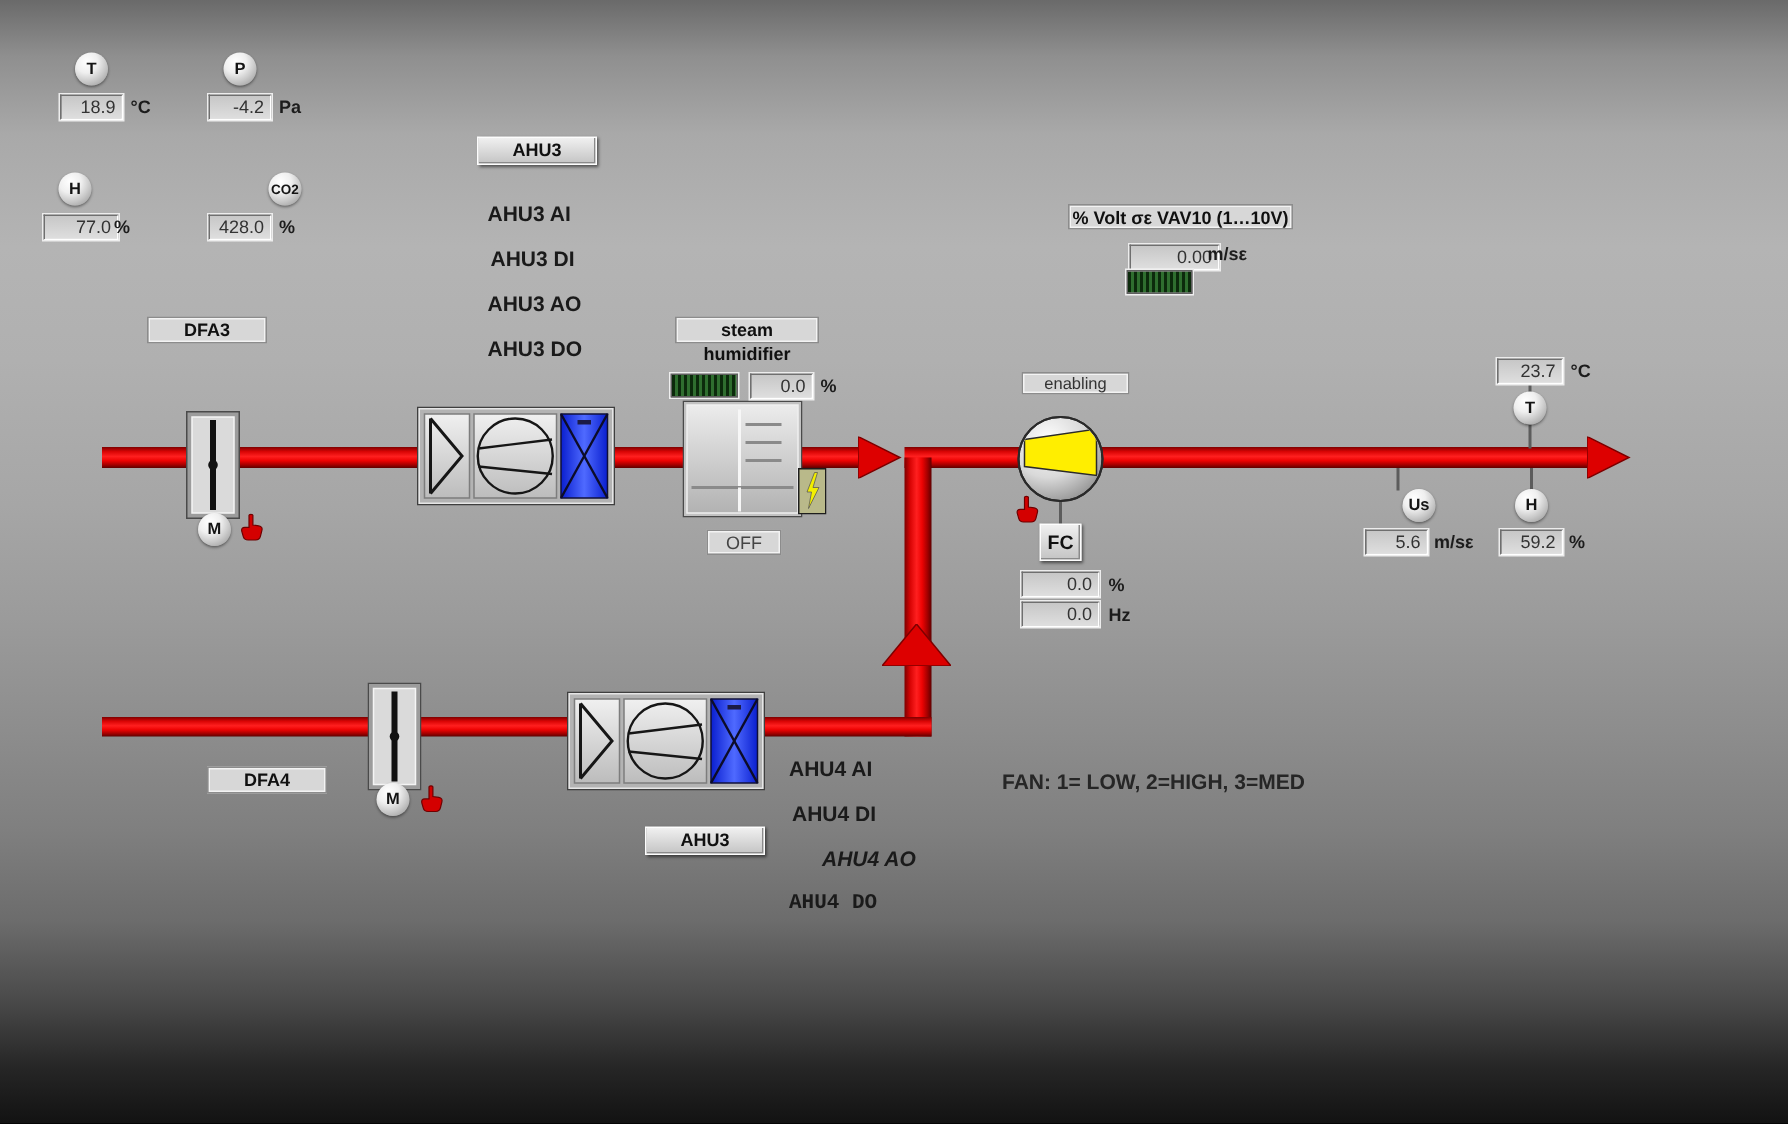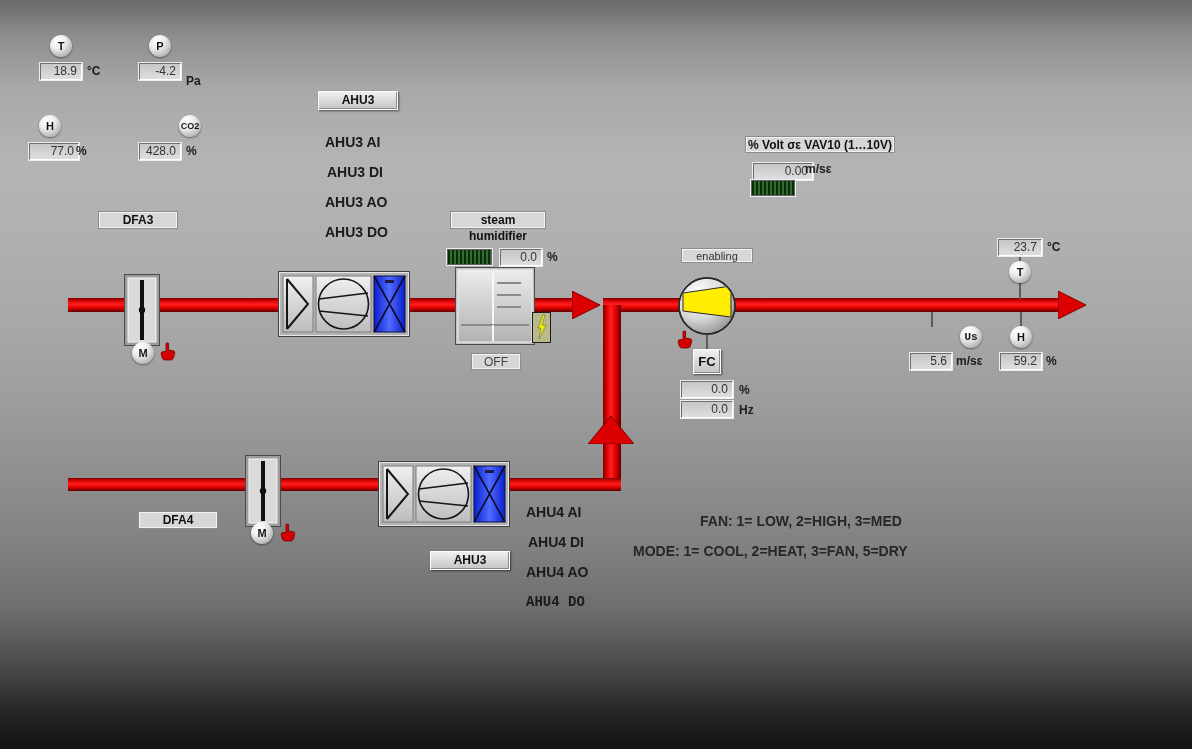--- a/index.html
+++ b/index.html
@@ -92,21 +92,21 @@
   <div class="ball" style="left:50px;top:35px;">
       <span>T</span>
     </div>
   <div class="vbox" style="left:40px;top:63px;width:42px;">18.9</div>
   <div class="unit" style="left:87px;top:63px;">°C</div>
 
   <div class="ball" style="left:149px;top:35px;">
       <span>P</span>
     </div>
   <div class="vbox" style="left:139px;top:63px;width:42px;">-4.2</div>
-  <div class="unit" style="left:186px;top:63px;margin-top:10px;">Pa</div>
+  <div class="unit" style="left:186px;top:63px;">Pa</div>
 
   <div class="ball" style="left:39px;top:115px;">
       <span>H</span>
     </div>
   <div class="vbox" style="left:29px;top:143px;width:50px;">77.0</div>
   <div class="unit" style="left:76px;top:143px;">%</div>
 
   <div class="ball" style="left:147px;top:115px;font-size:9px;margin-left:32px;">
       <span>CO2</span>
     </div>
@@ -163,21 +163,21 @@
     <line x1="42" y1="40" x2="66" y2="40" stroke="#8a8a8a" stroke-width="2"></line>
     <line x1="6" y1="58" x2="74" y2="58" stroke="#8a8a8a" stroke-width="2"></line>
     <line x1="38" y1="58" x2="38" y2="74" stroke="#f7f7f7" stroke-width="2"></line>
   </svg>
   <svg class="abs ontop" style="left:532px;top:312px;" width="19" height="31" viewBox="0 0 19 31">
     <rect x="0.5" y="0.5" width="18" height="30" fill="#b9b98a" stroke="#1d1d1d"></rect>
     <path d="M11 3 L6 16 L9 16 L7 27 L14 13 L10 13 L13 3 Z" fill="#f2ef00" stroke="#555" stroke-width="0.5"></path>
   </svg>
   <div class="lbl" style="left:471px;top:353px;width:50px;height:17px;font-weight:normal;color:#444;">OFF</div>
 
-  <div class="lbl" style="left:712px;top:136px;width:150px;height:17px;font-size:12px;margin-left:33px;">% Volt σε VAV10 (1…10V)</div>
+  <div class="lbl" style="left:712px;top:136px;width:150px;height:17px;font-size:12px;">% Volt σε VAV10 (1…10V)</div>
   <div class="vbox" style="left:753px;top:163px;width:60px;">0.00</div>
   <div class="unit" style="left:805px;top:161px;">m/sε</div>
   <div class="greenbar" style="left:751px;top:180px;width:44px;height:16px;"></div>
 
   <div class="lbl" style="left:681px;top:248px;width:72px;height:15px;font-weight:normal;font-size:11px;line-height:14px;color:#333;">enabling</div>
   <svg class="abs ontop" style="left:678px;top:277px;" width="58" height="58" viewBox="0 0 58 58">
     <circle cx="29" cy="29" r="28" fill="url(#ballG)" stroke="#2a2a2a" stroke-width="1.4"></circle>
     <polygon points="5,16 53,9 53,40 5,34" fill="#ffee00" stroke="#2a2a2a" stroke-width="1" clip-path="url(#fanClip)"></polygon>
     <circle cx="29" cy="29" r="28" fill="none" stroke="#2a2a2a" stroke-width="1.4"></circle>
   </svg>
@@ -193,21 +193,21 @@
 
   <div class="vbox" style="left:998px;top:239px;width:44px;">23.7</div>
   <div class="unit" style="left:1047px;top:239px;">°C</div>
   <div class="stem" style="left:1019px;top:256px;height:6px;"></div>
   <div class="ball" style="left:1009px;top:261px;">
       <span>T</span>
     </div>
   <div class="stem" style="left:1019px;top:283px;height:16px;"></div>
 
   <div class="stem" style="left:931px;top:312px;height:15px;"></div>
-  <div class="ball" style="left:960px;top:326px;font-family:Liberation Mono, monospace;">
+  <div class="ball" style="left:935px;top:326px;">
       <span>Us</span>
     </div>
   <div class="vbox" style="left:910px;top:353px;width:42px;">5.6</div>
   <div class="unit" style="left:956px;top:353px;">m/sε</div>
 
   <div class="stem" style="left:1020px;top:312px;height:15px;"></div>
   <div class="ball" style="left:1010px;top:326px;">
       <span>H</span>
     </div>
   <div class="vbox" style="left:1000px;top:353px;width:42px;">59.2</div>
@@ -240,19 +240,18 @@
     <line x1="41" y1="40" x2="90" y2="45" stroke="#161616" stroke-width="1.6"></line>
     <rect x="96" y="5" width="31" height="56" fill="url(#coilG)" stroke="#10103a"></rect>
     <line x1="96" y1="5" x2="127" y2="61" stroke="#0c0c28" stroke-width="1.6"></line>
     <line x1="127" y1="5" x2="96" y2="61" stroke="#0c0c28" stroke-width="1.6"></line>
     <rect x="107" y="9" width="9" height="3" fill="#1b1b46"></rect>
   </svg>
   <div class="btn" style="left:430px;top:551px;width:80px;height:19px;">AHU3</div>
 
   <div class="link" style="left:526px;top:504px;">AHU4 AI</div>
   <div class="link" style="left:528px;top:534px;">AHU4 DI</div>
-  <div class="link" style="left:526px;top:564px;">AHU4 AO</div>
+  <div class="link" style="left:548px;top:564px;font-style:italic;">AHU4 AO</div>
   <div class="link" style="left:526px;top:594px;font-family:Liberation Mono, monospace;">AHU4 DO</div>
 
-  <div class="note" style="left:700px;top:513px;">FAN: 1= LOW, 2=HIGH, 3=MED</div>
-  <div class="note" style="left:633px;top:543px;">MODE: 1= COOL, 2=HEAT, 3=FAN, 5=DRY</div>
+  <div class="note" style="left:668px;top:513px;">FAN: 1= LOW, 2=HIGH, 3=MED</div>
 
 </div>
 
 </body></html>

